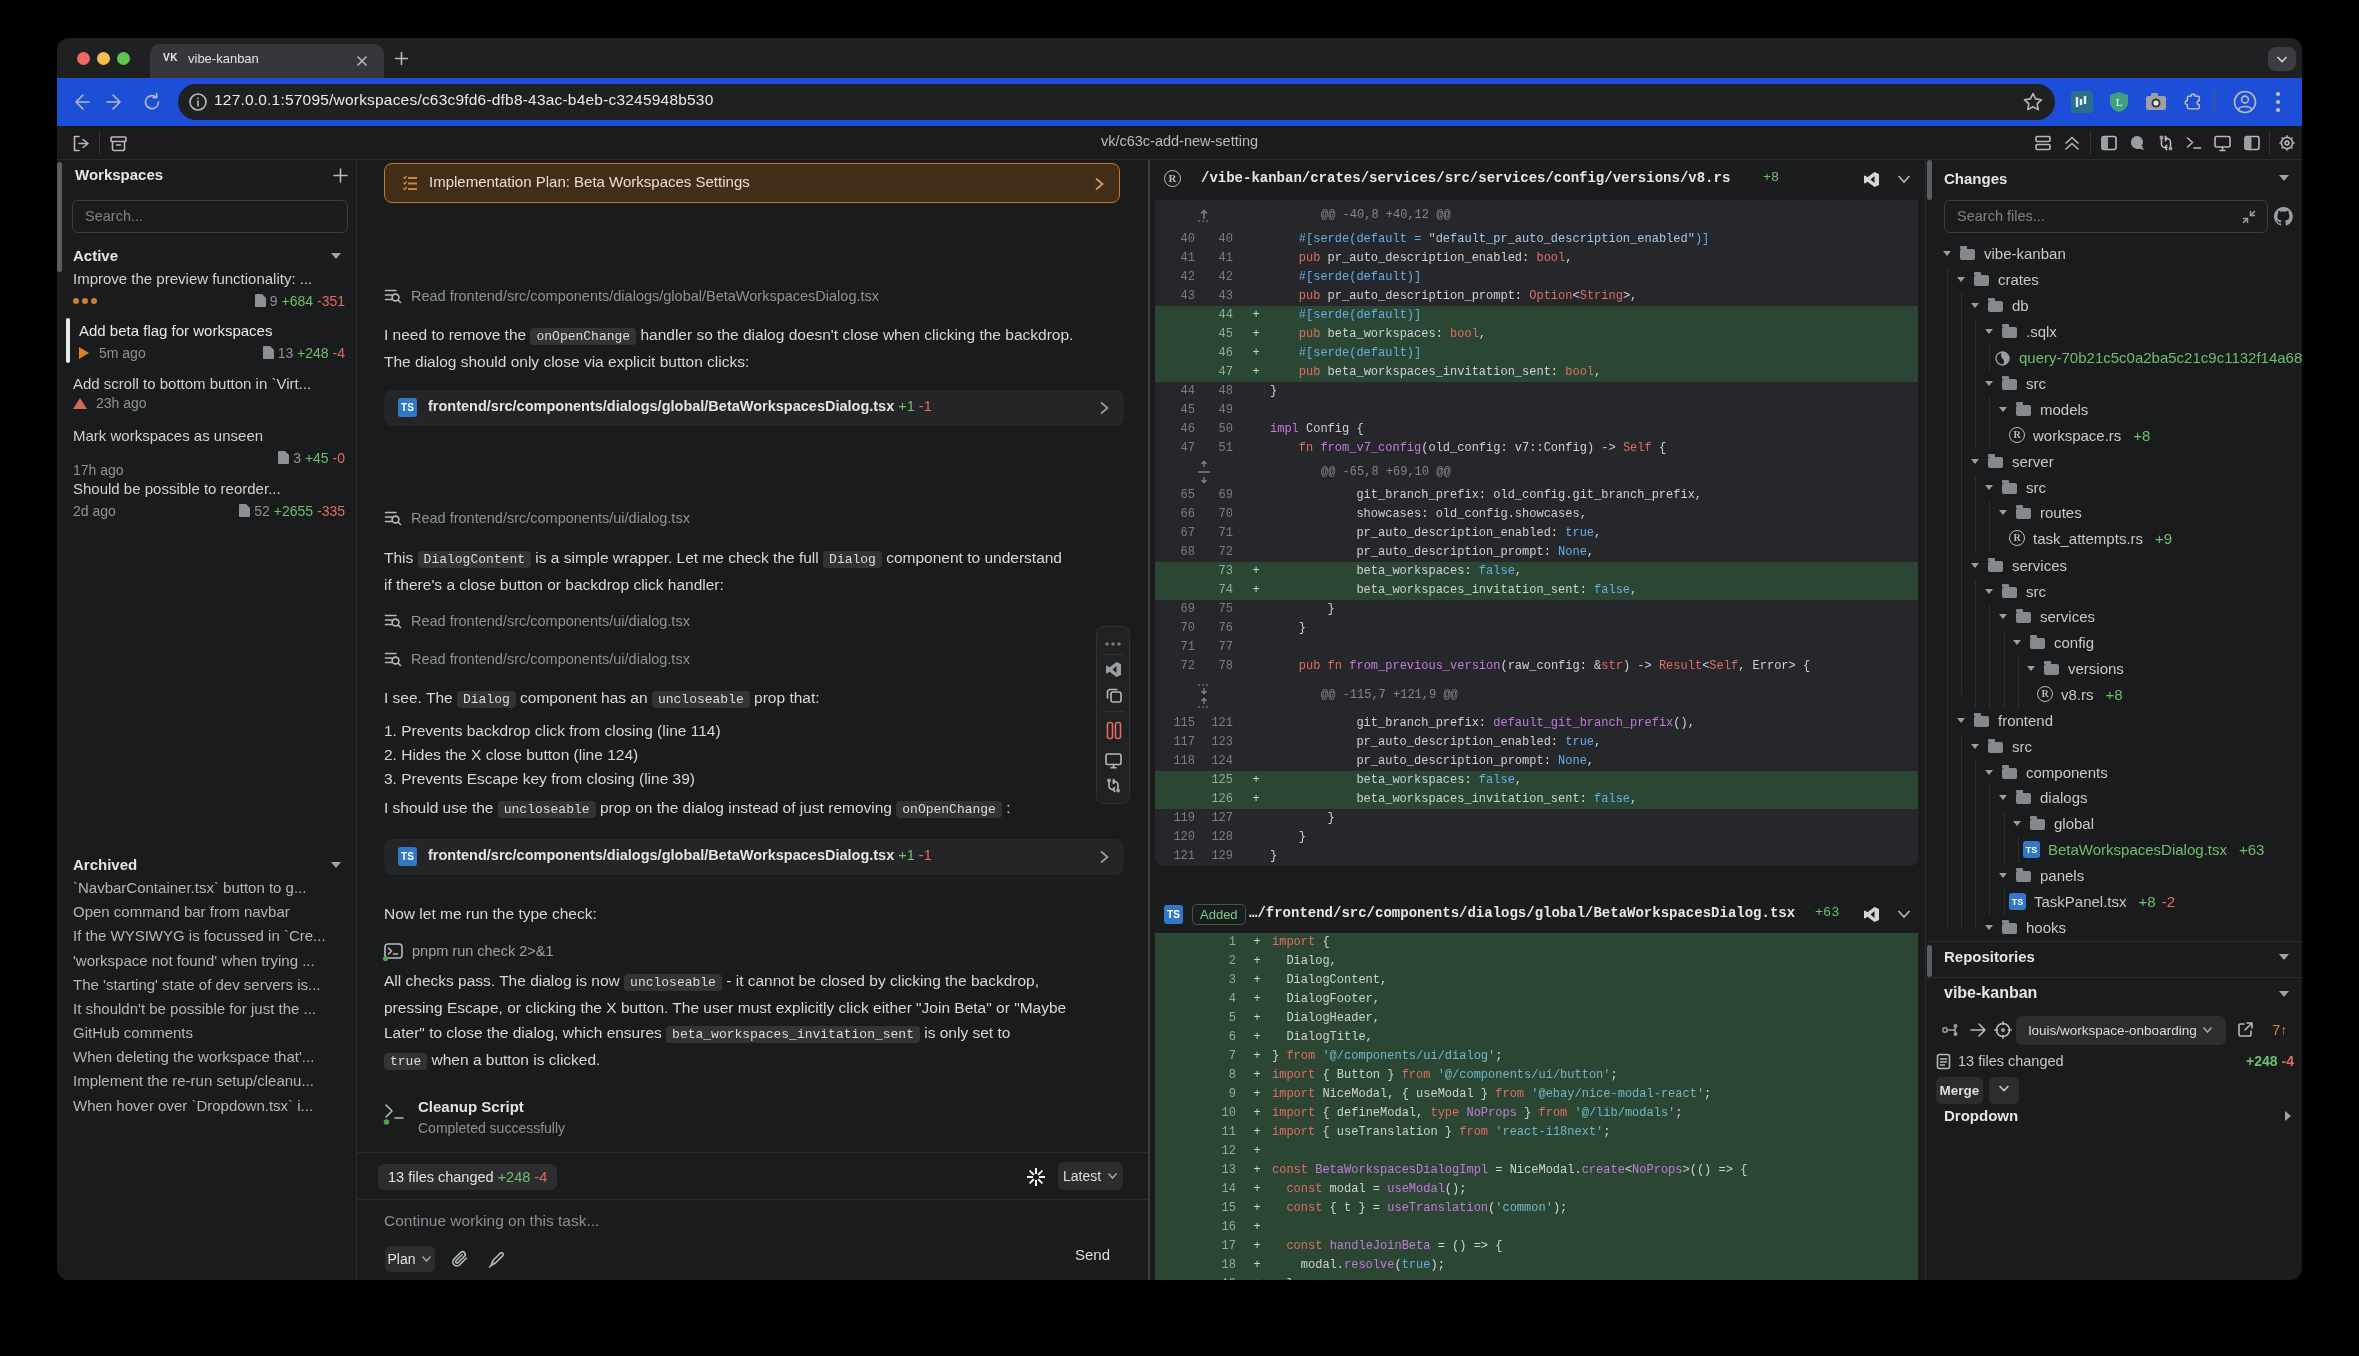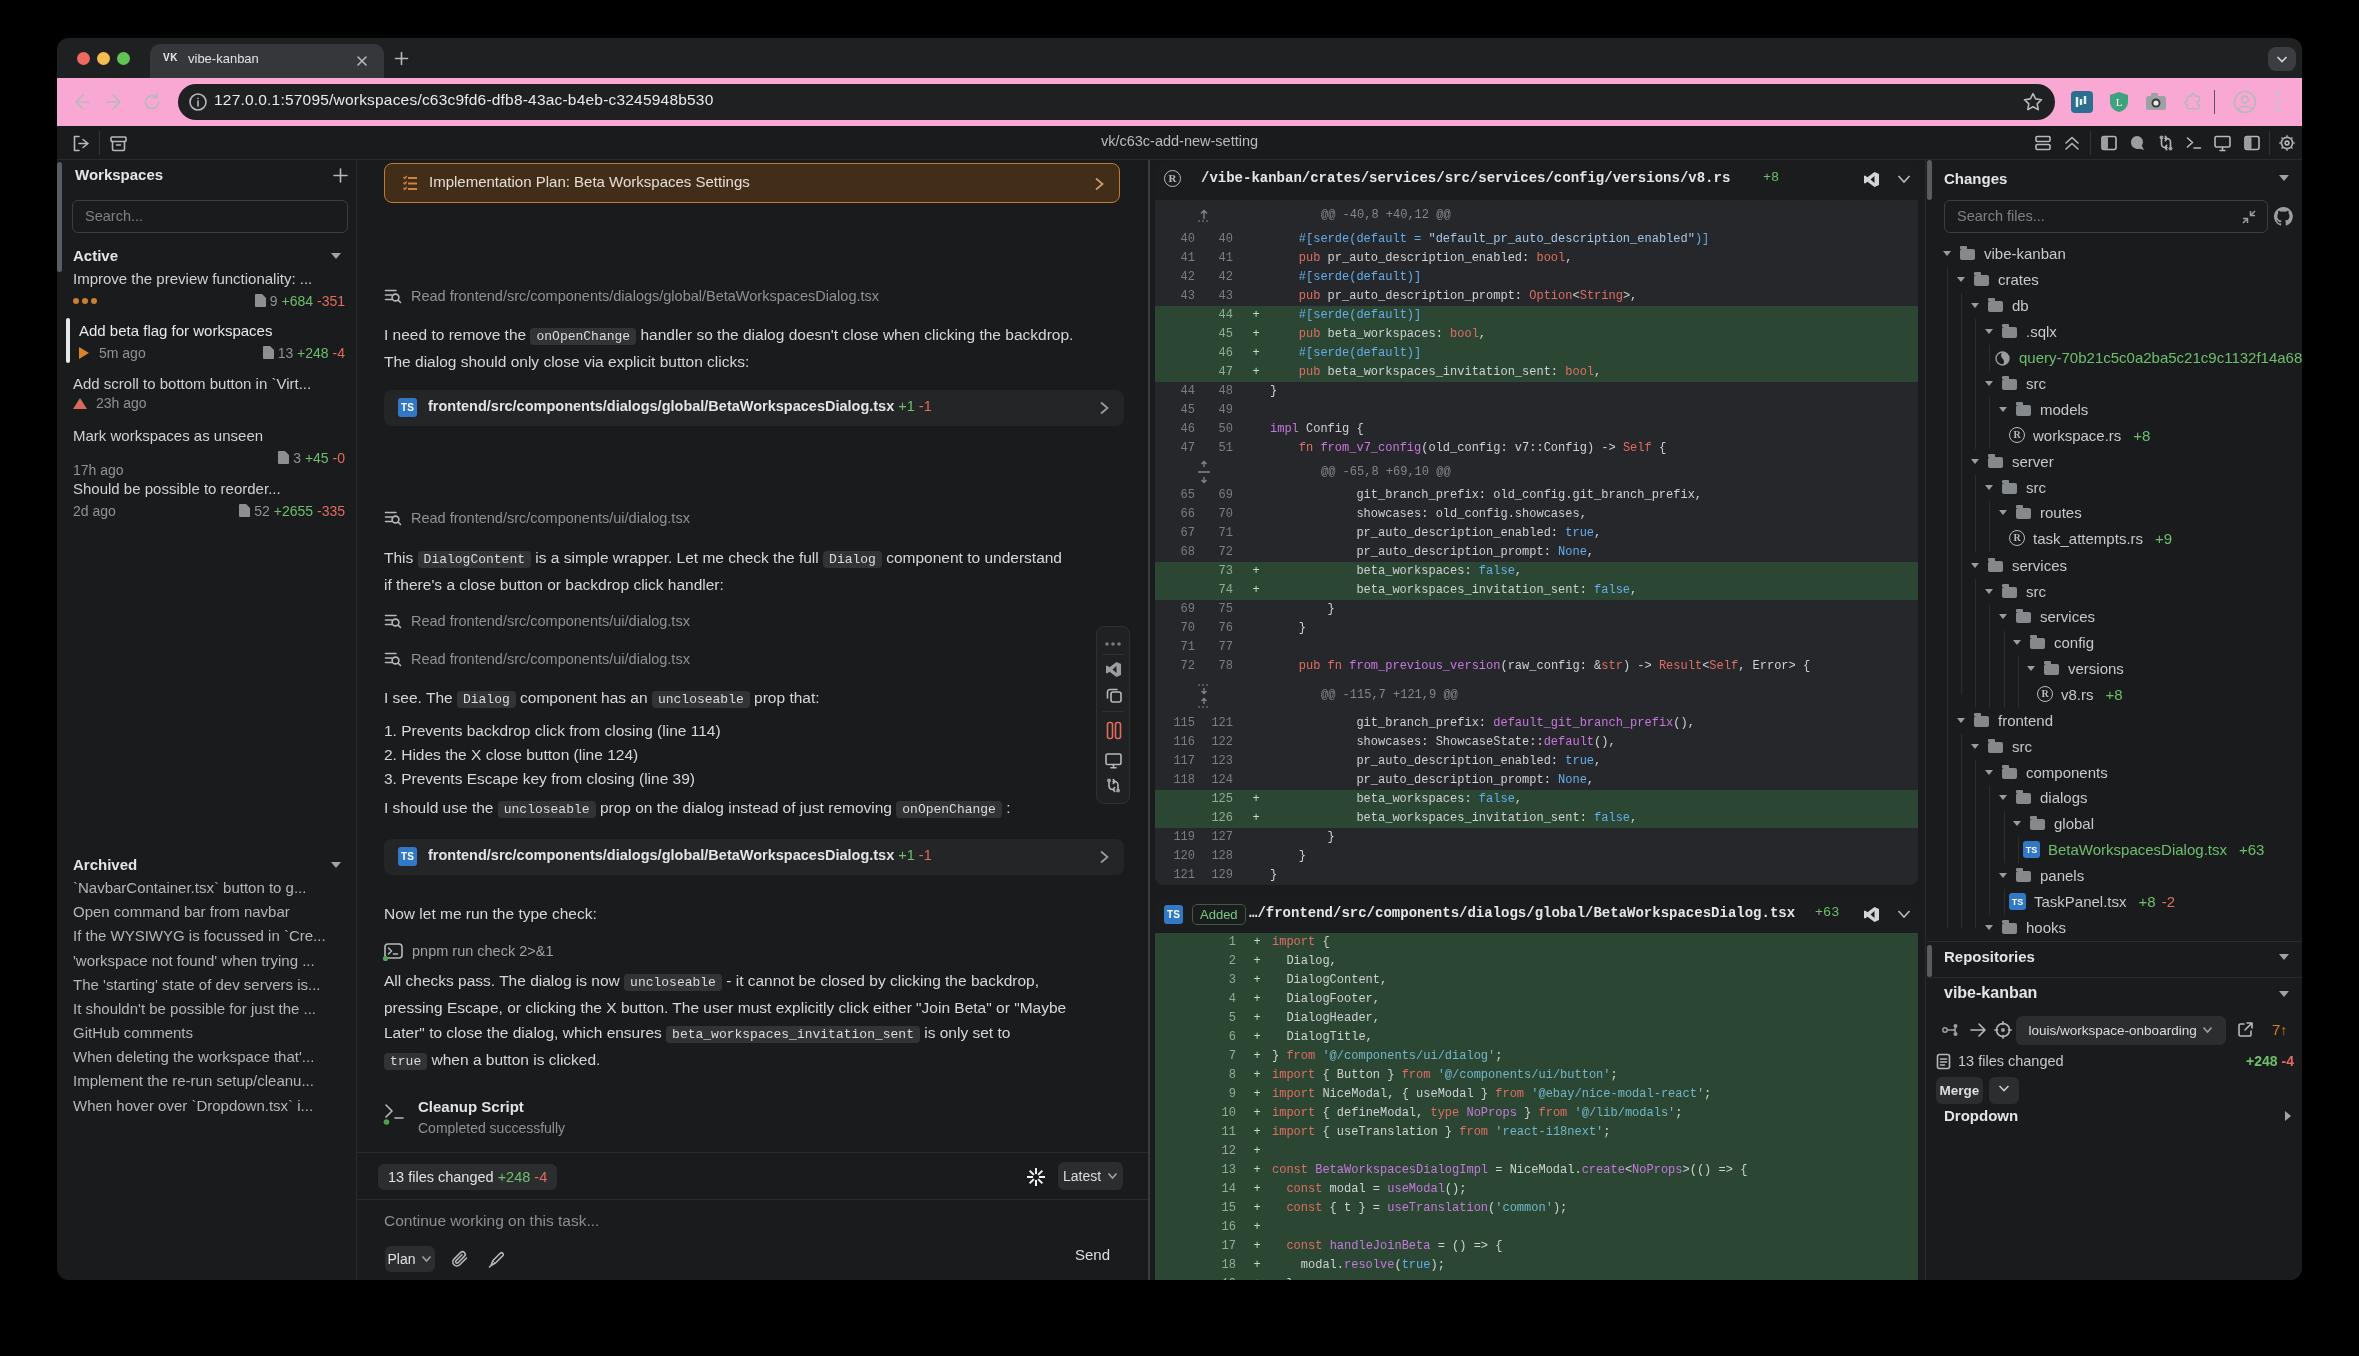--- a/index.html
+++ b/index.html
@@ -1,21 +1,21 @@
 <!DOCTYPE html>
 <html><head><meta charset="utf-8"><title>vibe-kanban</title><style>
 *{margin:0;padding:0;box-sizing:border-box}
 html,body{width:2359px;height:1356px;background:#000;font-family:"Liberation Sans",sans-serif;overflow:hidden}
 .abs{position:absolute}
 #win{position:absolute;left:57px;top:38px;width:2245px;height:1242px;background:#1a1b1c;border-radius:12px;overflow:hidden}
 #tabstrip{position:absolute;left:0;top:0;width:100%;height:40px;background:#1f2021}
 .tl{position:absolute;top:52px;width:13px;height:13px;border-radius:50%}
 #tab{position:absolute;left:93px;top:6px;width:234px;height:34px;background:#36373b;border-radius:10px 10px 0 0;color:#dfe1e2}
 #tabsearch{position:absolute;right:6px;top:9px;width:28px;height:24px;background:#3c3d41;border-radius:8px;color:#cfd1d3;text-align:center;line-height:22px;font-size:13px}
-#toolbar{position:absolute;left:0;top:40px;width:100%;height:56px;background:#f9a8d4}
+#toolbar{position:absolute;left:0;top:40px;width:100%;height:56px;background:#1d4ed8}
 #urlpill{position:absolute;left:121px;top:6px;width:1877px;height:36px;background:#1f2021;border-radius:18px;color:#e8eaeb}
 .tbi{position:absolute;top:12px;color:#c3c5c7}
 #appheader{position:absolute;left:0;top:88px;width:100%;height:34px;background:#1a1b1c;border-bottom:1px solid #2a2b2d;color:#a7aaac}
 #sidebar{position:absolute;left:0;top:122px;width:300px;height:1120px;border-right:1px solid #2a2b2d;background:#1a1b1c}
 #chat{position:absolute;left:300px;top:122px;width:791px;height:1120px;background:#1a1b1c}
 #chatsb{position:absolute;left:1091px;top:122px;width:2px;height:1120px;background:#3a3c3e}
 #diffcol{position:absolute;left:1093px;top:122px;width:776px;height:1120px;background:#1a1b1c;border-right:1px solid #2a2b2d}
 #rightbar{position:absolute;left:1870px;top:122px;width:375px;height:1120px;background:#1a1b1c}
 .h15{font-size:15px;font-weight:bold;color:#e3e5e6}
 .input{border:1px solid #3c3e40;border-radius:6px;background:transparent;color:#7e8183;font-size:14.5px}
@@ -403,21 +403,20 @@
 <div class="hk" style="height:38px;line-height:38px">
             <svg style="position:absolute;left:42px;top:4px" width="14" height="30">
               <path d="M1 5 H13" stroke="#84878a" stroke-width="1.2" stroke-dasharray="2 2"></path>
               <path d="M7 8 V13 M4.5 11 L7 13.5 L9.5 11" stroke="#84878a" stroke-width="1.3" fill="none"></path>
               <path d="M7 24 V19 M4.5 21 L7 18.5 L9.5 21" stroke="#84878a" stroke-width="1.3" fill="none"></path>
               <path d="M1 27 H13" stroke="#84878a" stroke-width="1.2" stroke-dasharray="2 2"></path>
             </svg>
             <span style="position:absolute;left:166px">@@ -115,7 +121,9 @@</span>
           </div>
 <div class="dr"><span class="n1">115</span><span class="n2">121</span><span class="cd">            git_branch_prefix: <i class="pp">default_git_branch_prefix</i>(),</span></div>
-<div class="dr"><span class="n1">116</span><span class="n2">122</span><span class="cd">            showcases: ShowcaseState::<i class="pp">default</i>(),</span></div>
 <div class="dr"><span class="n1">117</span><span class="n2">123</span><span class="cd">            pr_auto_description_enabled: <i class="bl">true</i>,</span></div>
 <div class="dr"><span class="n1">118</span><span class="n2">124</span><span class="cd">            pr_auto_description_prompt: <i class="bl">None</i>,</span></div>
 <div class="dr ga"><span class="n1"></span><span class="n2">125</span><span class="pm">+</span><span class="cd">            beta_workspaces: <i class="bl">false</i>,</span></div>
 <div class="dr ga"><span class="n1"></span><span class="n2">126</span><span class="pm">+</span><span class="cd">            beta_workspaces_invitation_sent: <i class="bl">false</i>,</span></div>
 <div class="dr"><span class="n1">119</span><span class="n2">127</span><span class="cd">        }</span></div>
 <div class="dr"><span class="n1">120</span><span class="n2">128</span><span class="cd">    }</span></div>
 <div class="dr"><span class="n1">121</span><span class="n2">129</span><span class="cd">}</span></div>
 </div>
       </div>
 <div class="abs" style="left:5px;top:738px;width:763px;border-radius:8px 8px 0 0;overflow:hidden">

